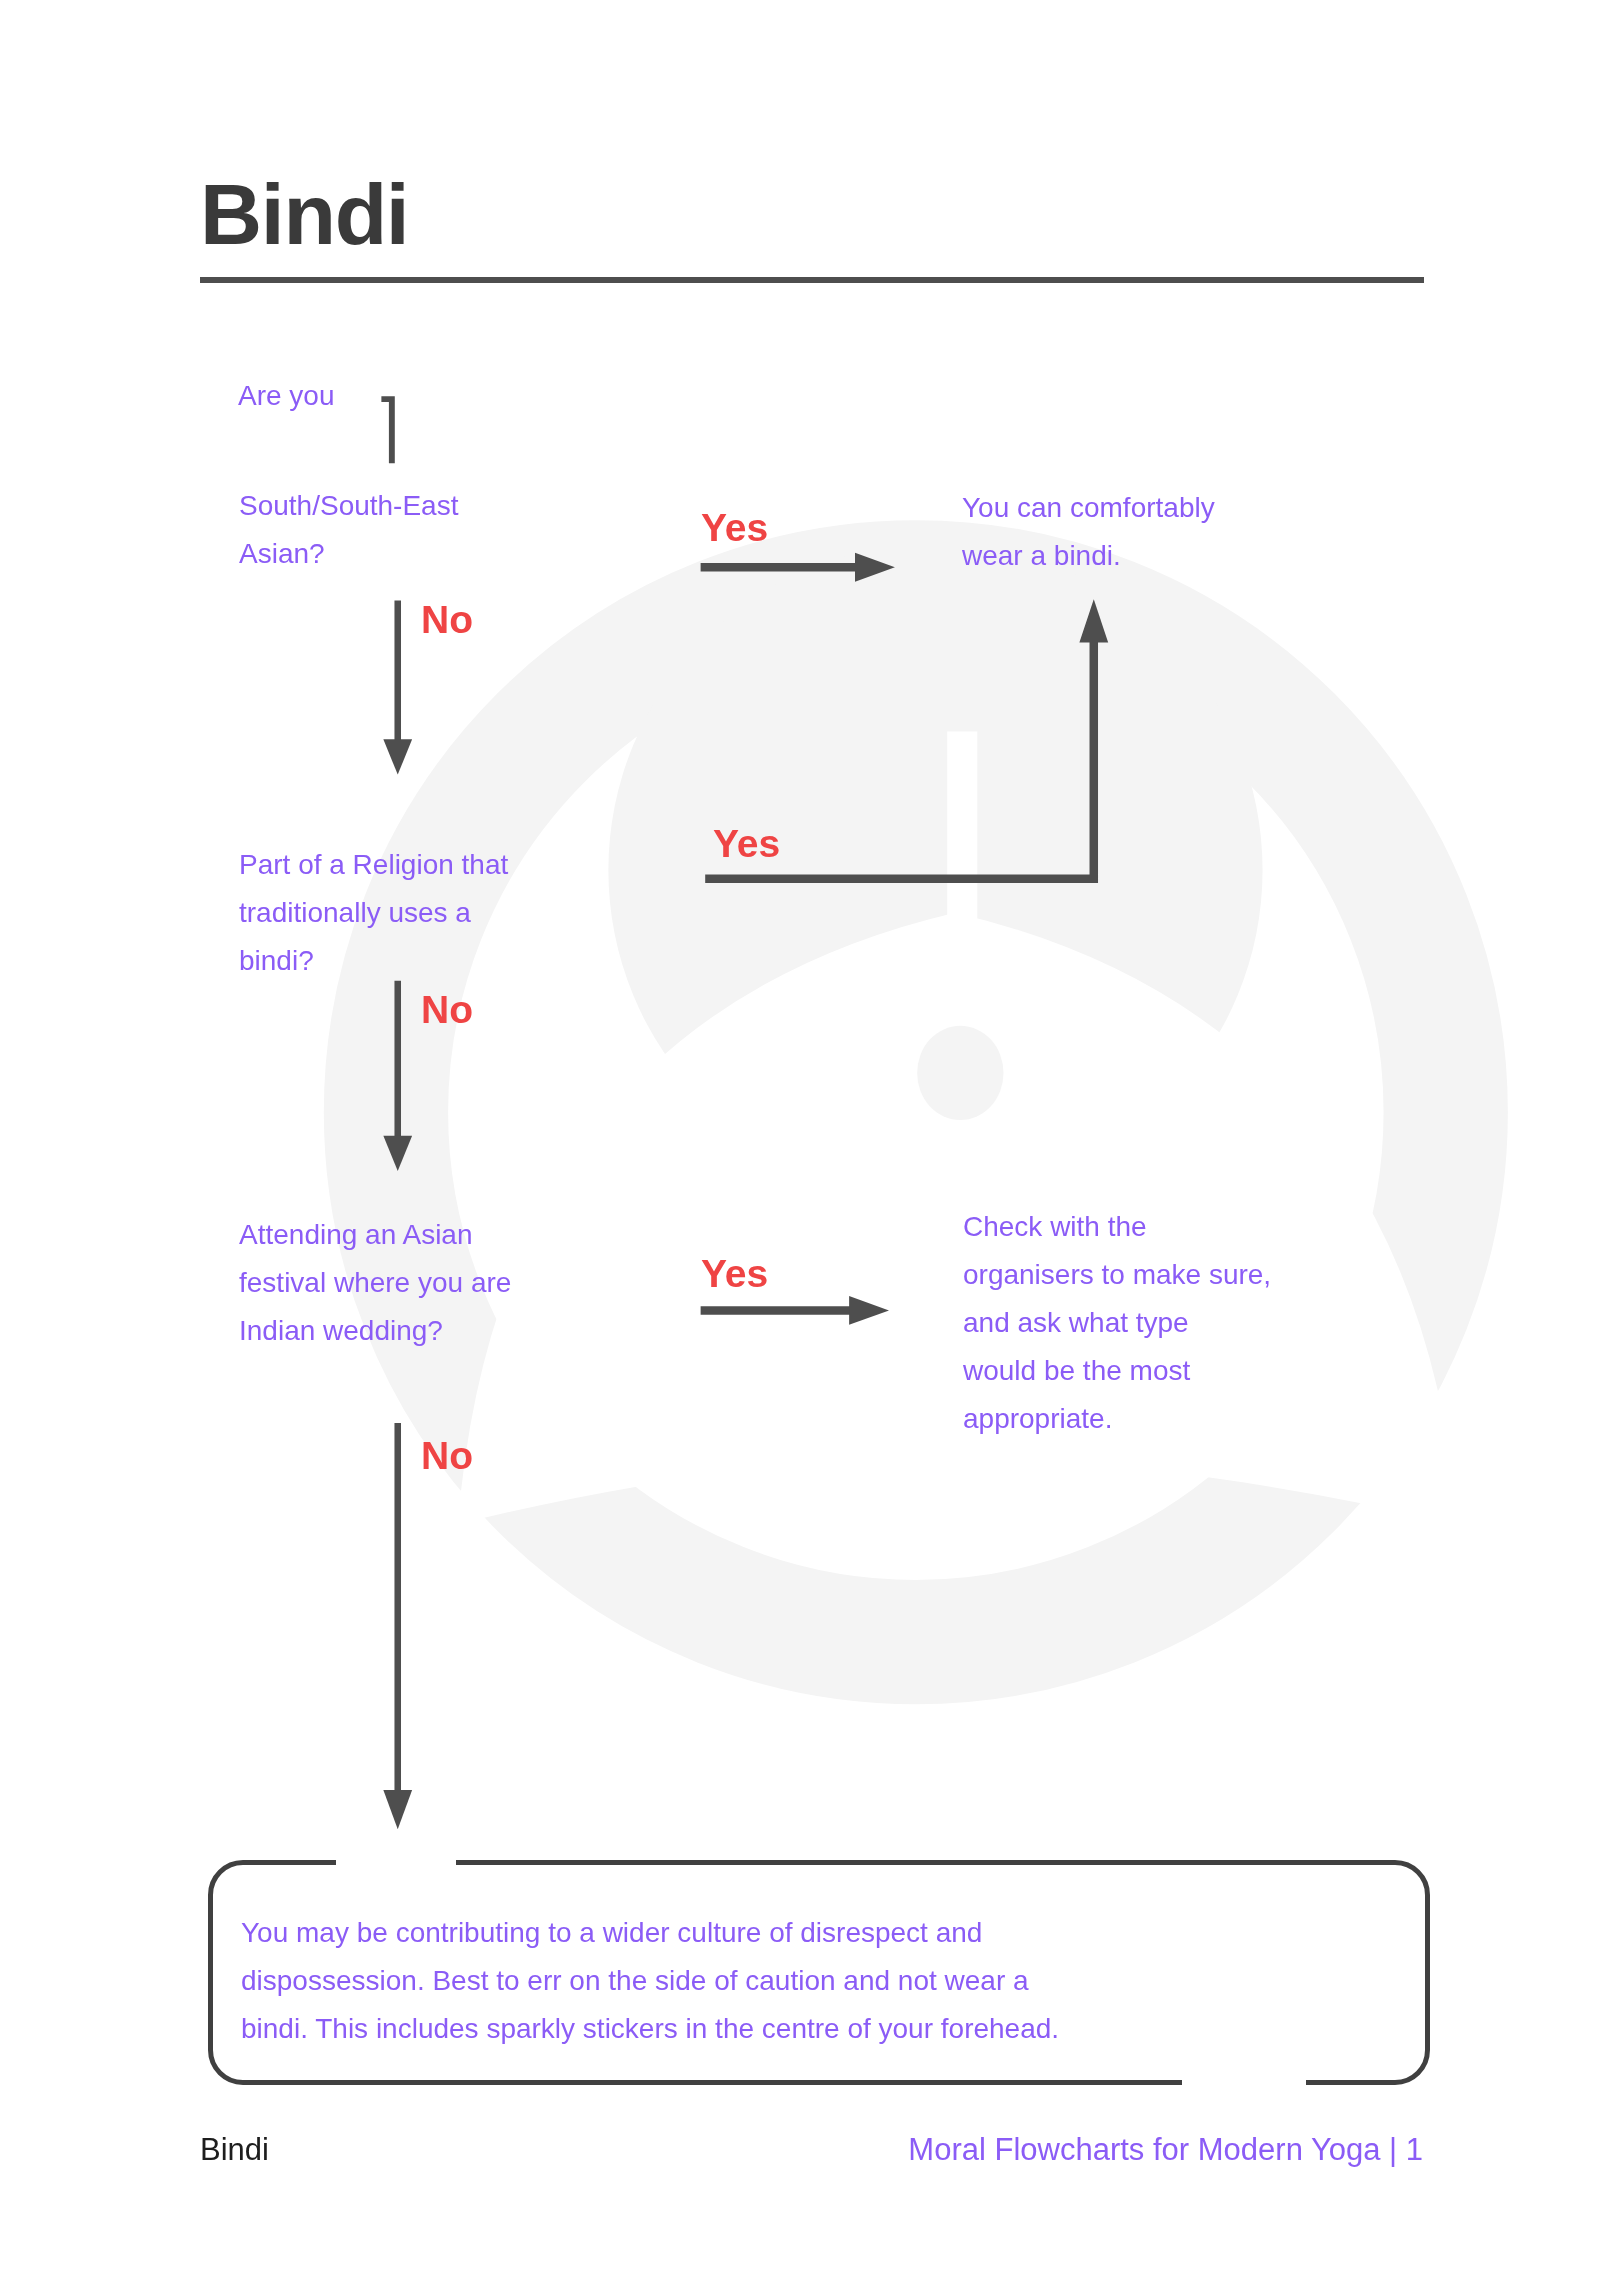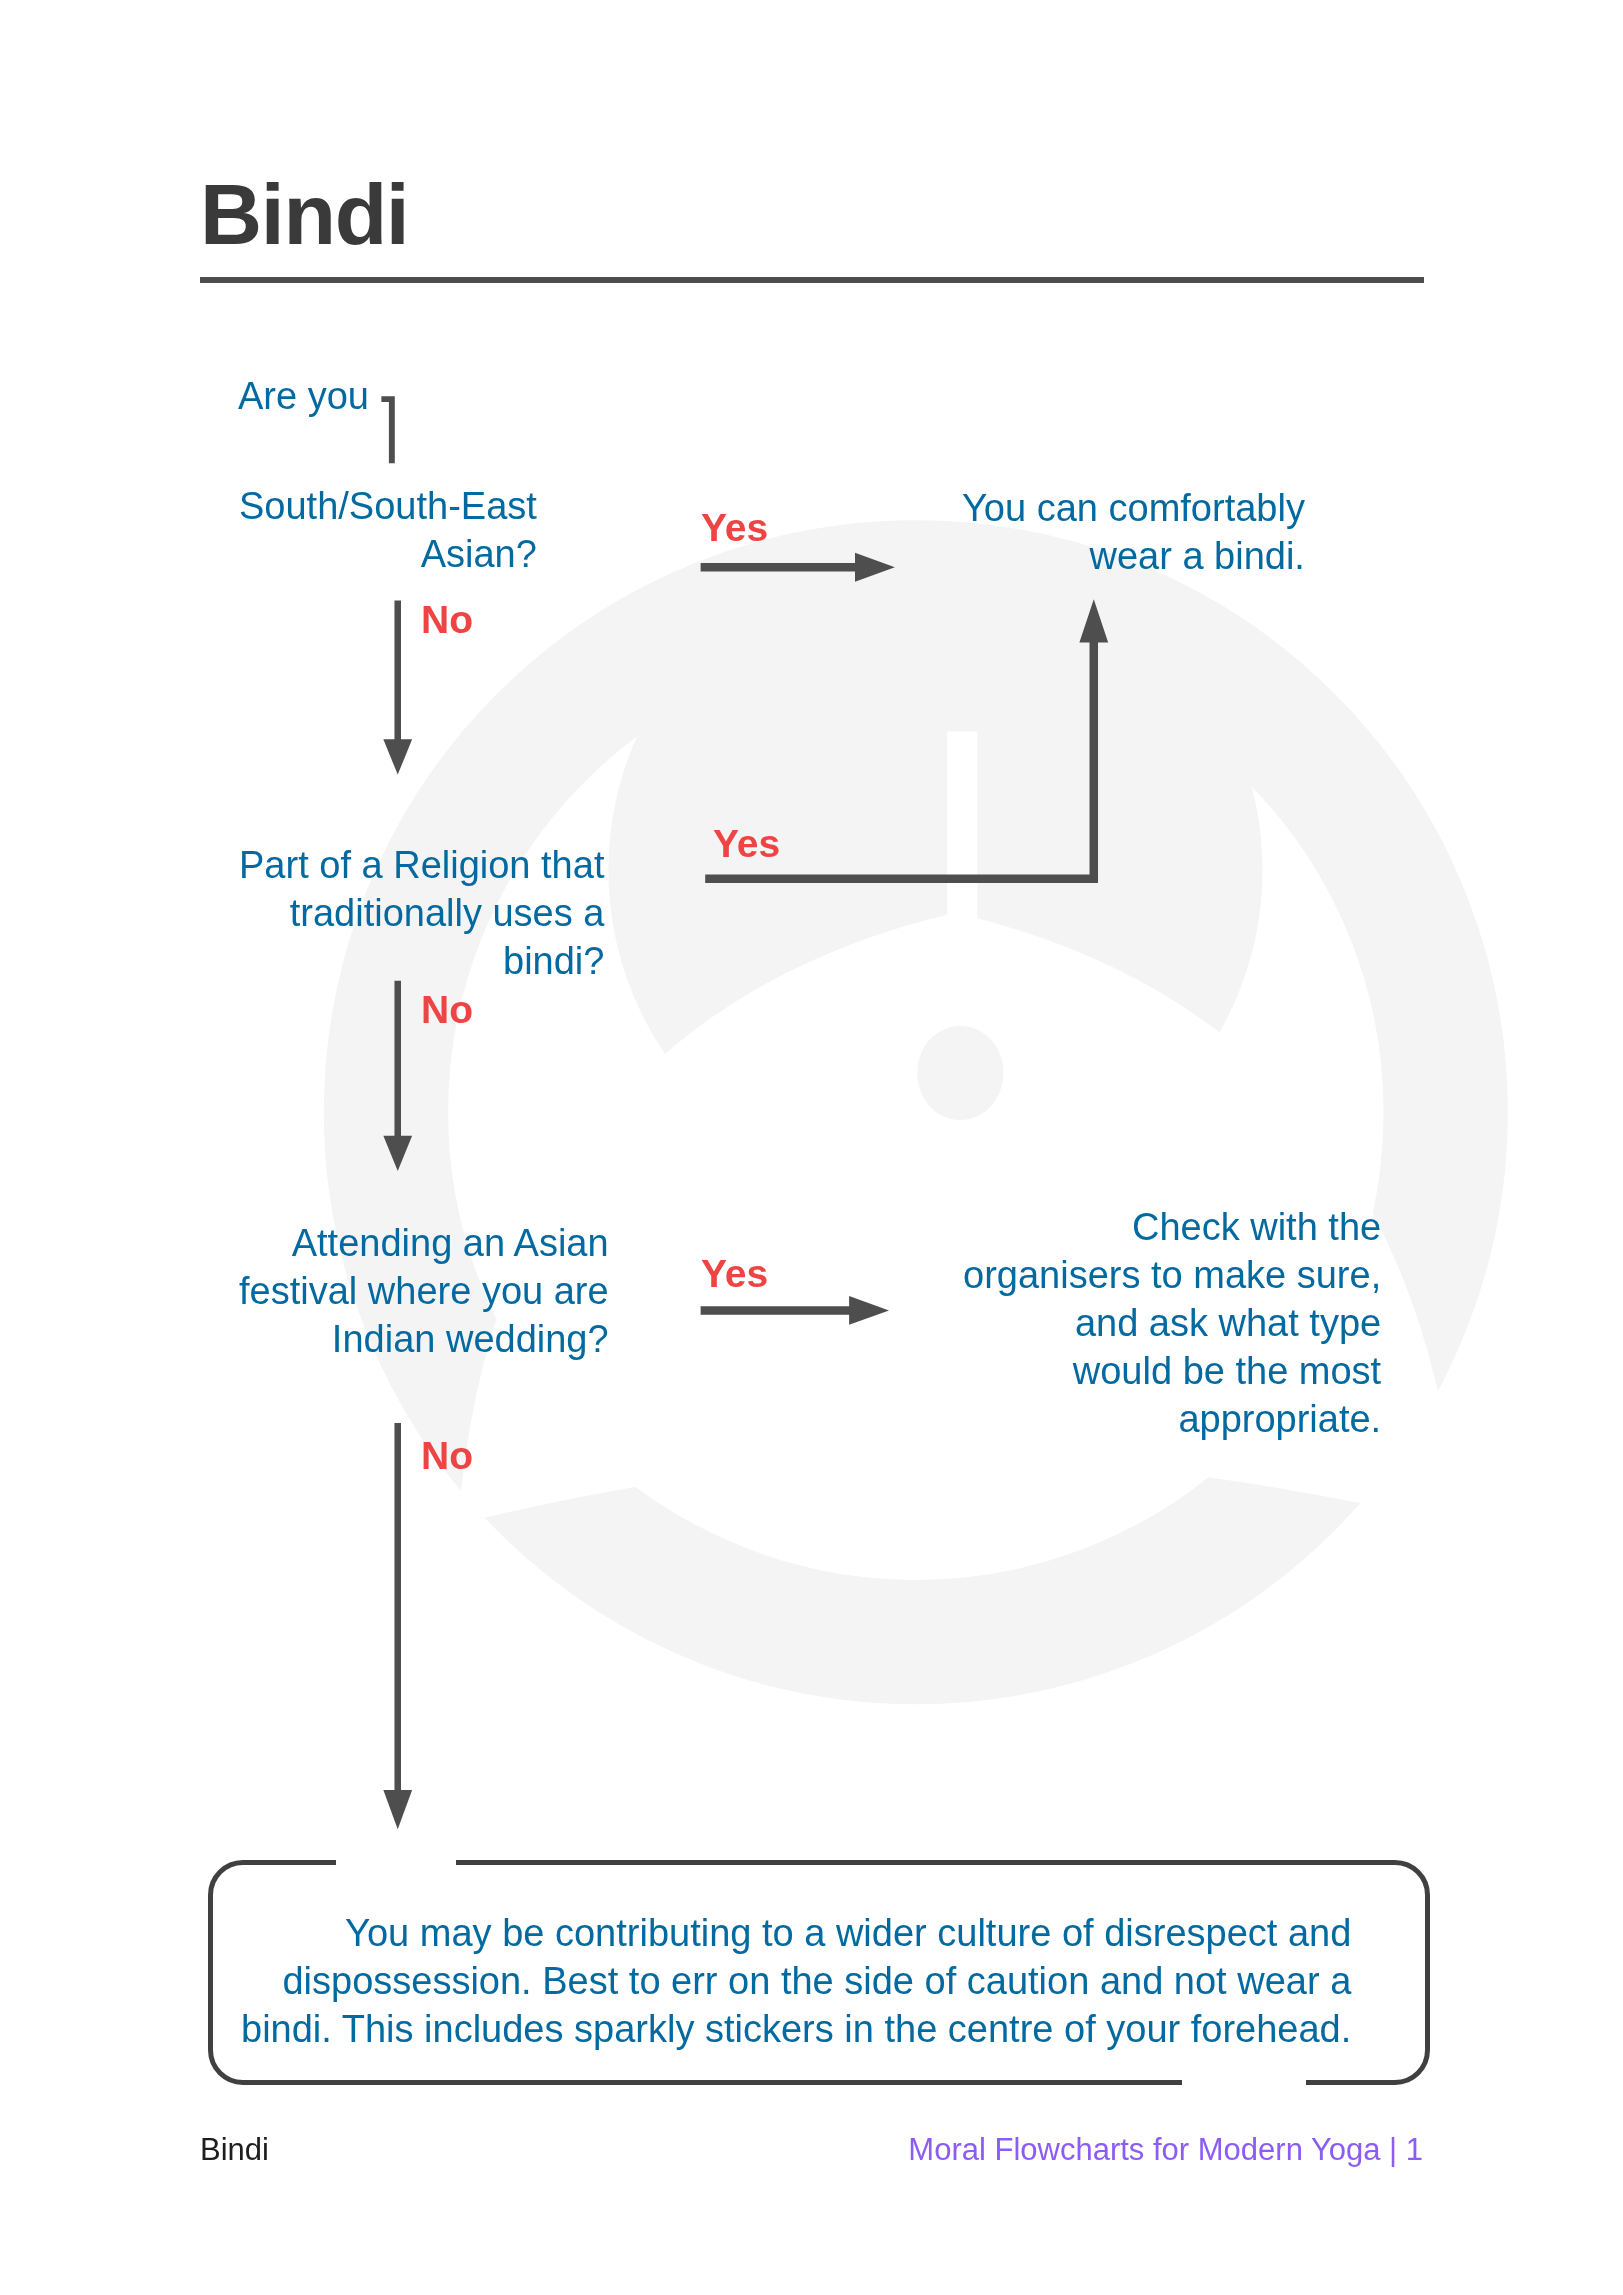--- a/index.html
+++ b/index.html
@@ -17,22 +17,22 @@
     position:absolute;left:200px;top:171px;
     font-size:86px;font-weight:bold;color:#3a3a3a;
     line-height:86px;letter-spacing:-1.3px;z-index:3;
   }
   .title-rule{
     position:absolute;left:200px;top:277px;width:1224px;height:5.9px;
     background:#4e4e4e;z-index:3;
   }
   .textblock{
     position:absolute;
-    font-size:38px;line-height:48px;color:#0369a1;
-    white-space:nowrap;z-index:3;text-align:right;
+    font-size:28px;line-height:48px;color:#8b5cf6;
+    white-space:nowrap;z-index:3;
   }
   .decision-label{
     position:absolute;
     font-size:39px;line-height:39px;font-weight:bold;color:#ef4444;
     white-space:nowrap;z-index:3;
   }
   .terminal-box{
     position:absolute;left:208px;top:1860px;width:1212px;height:215px;
     border:5.2px solid #404040;border-radius:35px;background:transparent;z-index:1;
   }
@@ -129,21 +129,21 @@
 
   <div class="textblock" style="left:239px;top:807px;margin-top:34px;">
     <div>Part of a Religion that</div>
     <div>traditionally uses a</div>
     <div>bindi?</div>
   </div>
 
   <div class="decision-label" style="left:713px;top:824px;">Yes</div>
   <div class="decision-label" style="left:421px;top:990px;">No</div>
 
-  <div class="textblock" style="left:239px;top:1211px;margin-top:8px;">
+  <div class="textblock" style="left:239px;top:1211px;">
     <div>Attending an Asian</div>
     <div>festival where you are</div>
     <div>Indian wedding?</div>
   </div>
 
   <div class="textblock" style="left:963px;top:1203px;">
     <div>Check with the</div>
     <div>organisers to make sure,</div>
     <div>and ask what type</div>
     <div>would be the most</div>

